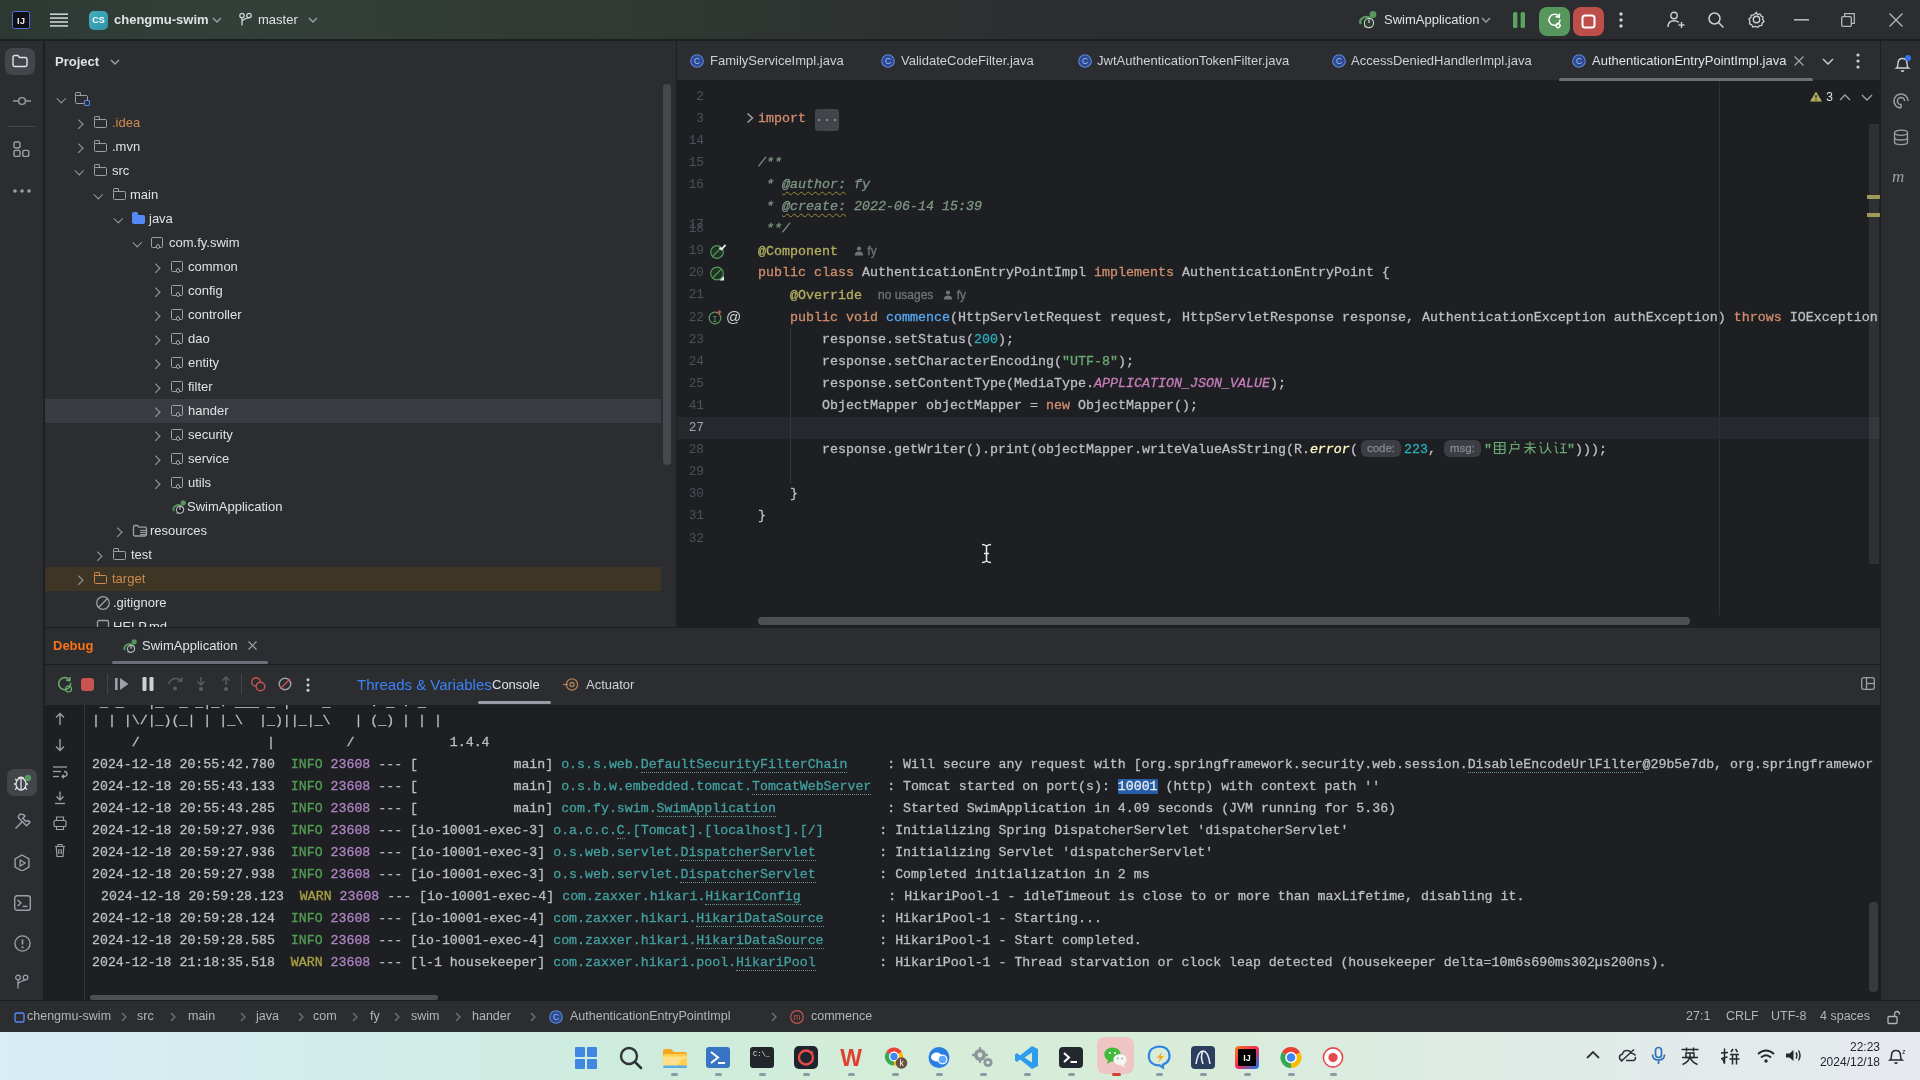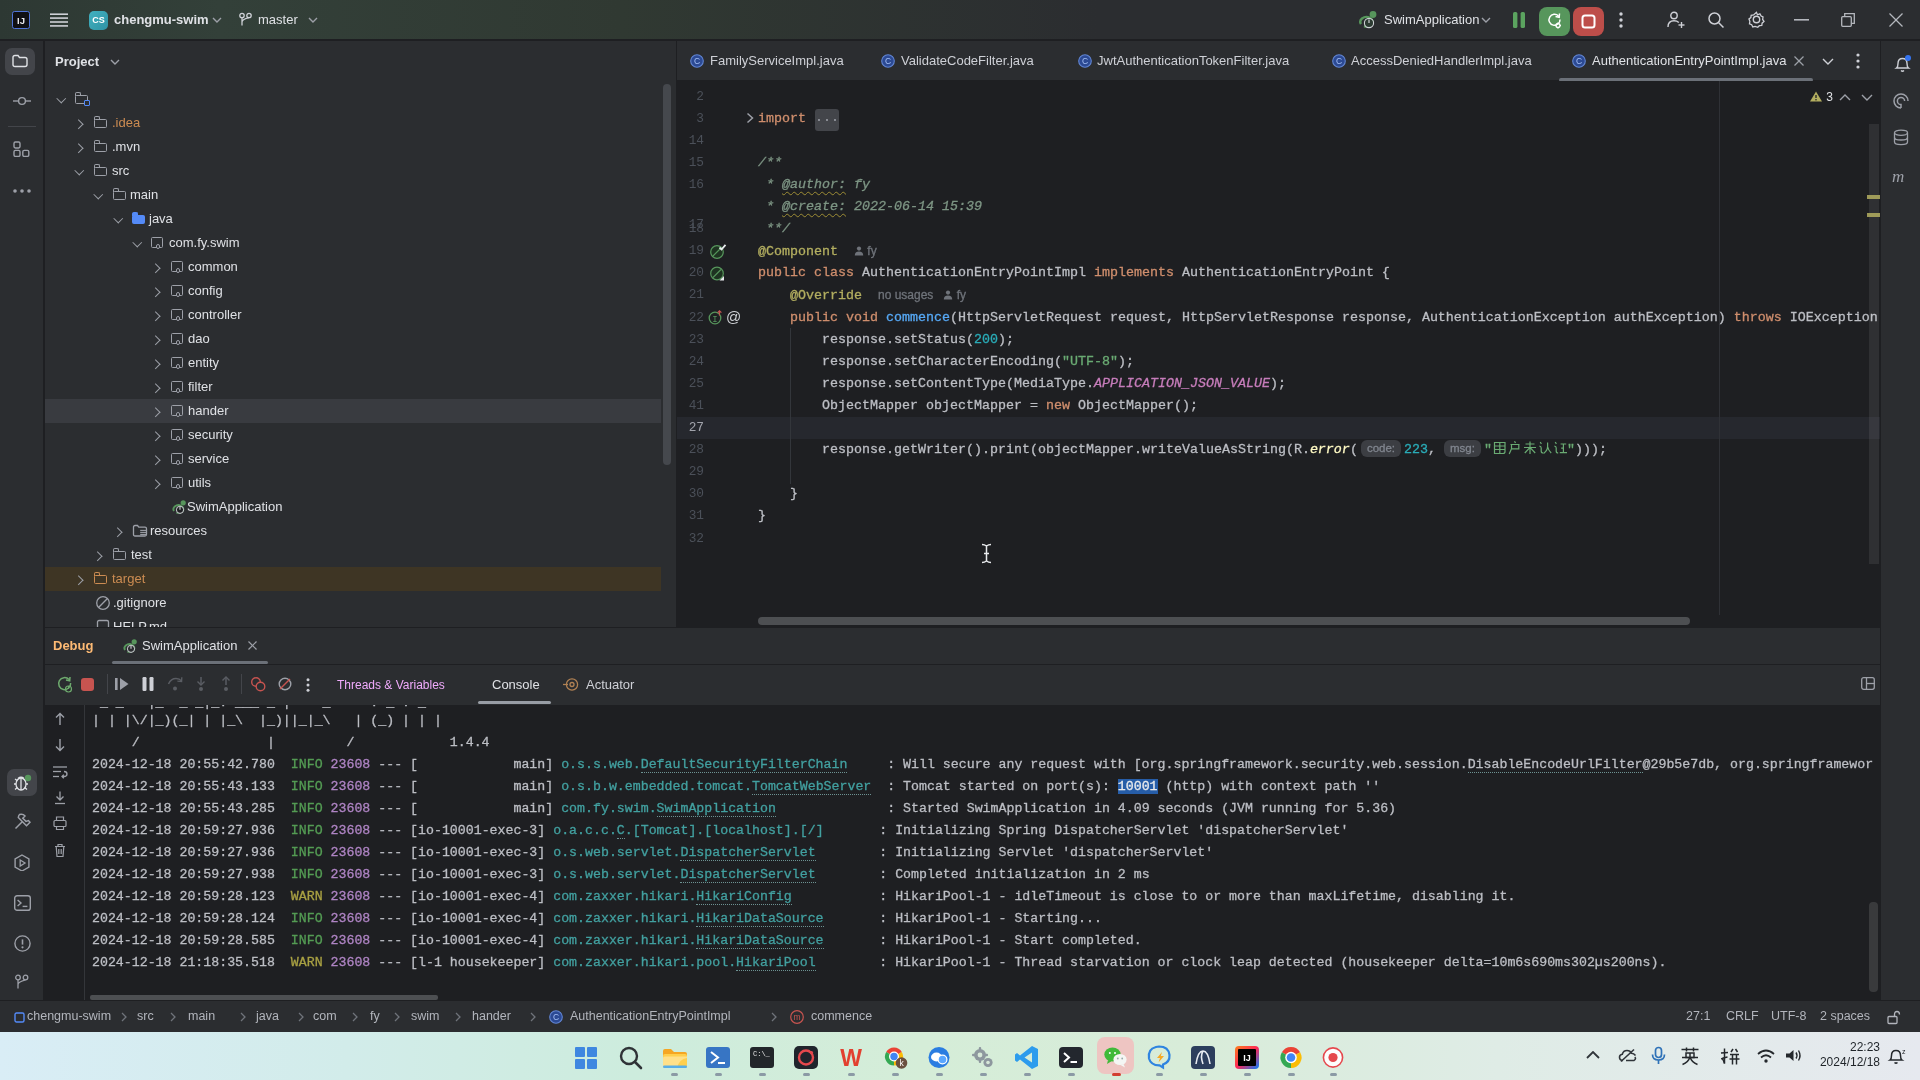--- a/index.html
+++ b/index.html
@@ -556,21 +556,21 @@
         <g fill="none" stroke="#9da0a8" stroke-width="1.3">
           <ellipse cx="8" cy="3.8" rx="6.5" ry="2.6"></ellipse>
           <path d="M1.5 3.8 L1.5 13 Q1.5 15.6 8 15.6 Q14.5 15.6 14.5 13 L14.5 3.8"></path>
           <path d="M1.5 8.4 Q1.5 11 8 11 Q14.5 11 14.5 8.4"></path>
         </g>
       </svg>
     <div class="abs" style="left:11px;top:126px;width:20px;height:20px;color:#9da0a8;font-size:17px;font-style:italic;font-family:'Liberation Serif',serif">m</div>
   </div>
 
   <div id="debug" class="abs">
-    <div class="abs" style="left:8px;top:0;height:36px;line-height:36px;font-size:13px;font-weight:bold;color:#fdba74">Debug</div>
+    <div class="abs" style="left:8px;top:0;height:36px;line-height:36px;font-size:13px;font-weight:bold;color:#f97316">Debug</div>
     <svg class="abs" style="left:77px;top:10px" width="16" height="16">
         <g fill="none">
           <path d="M3 12 Q1.4 9.6 3.8 7.4 Q7 4.9 10.2 7 Q13.4 9 11.8 12 Q9.4 14.8 5.4 13.6" stroke="#57965c" stroke-width="1.9"></path>
           <circle cx="12.2" cy="3.8" r="2.6" fill="#57965c"></circle>
           <circle cx="9" cy="10.8" r="3.6" fill="#2b2d30" stroke="#cfd2d6" stroke-width="1"></circle>
           <line x1="9" y1="8" x2="9" y2="10.8" stroke="#cfd2d6" stroke-width="1.1"></line>
         </g>
       </svg>
     <div class="abs" style="left:97px;top:0;height:36px;line-height:36px;font-size:13px;color:#dfe1e5">SwimApplication</div>
     <svg class="abs" style="left:203px;top:13px" width="9" height="9">
@@ -624,21 +624,21 @@
         <circle cx="8" cy="8" r="5.8" fill="none" stroke="#9da0a8" stroke-width="1.4"></circle>
         <line x1="3" y1="13" x2="13" y2="3" stroke="#c75450" stroke-width="1.5"></line>
       </svg>
     <svg class="abs" style="left:261px;top:50px" width="4" height="14">
         <g fill="#ced0d6">
           <circle cx="2" cy="1.8" r="1.5"></circle>
           <circle cx="2" cy="7" r="1.5"></circle>
           <circle cx="2" cy="12.2" r="1.5"></circle>
         </g>
       </svg>
-    <div class="abs" style="left:292px;top:37px;height:40px;line-height:40px;font-size:12px;color:#f0abfc">Threads &amp; Variables</div>
+    <div class="abs" style="left:312px;top:37px;height:40px;line-height:40px;font-size:15px;color:#3b82f6">Threads &amp; Variables</div>
     <div class="abs" style="left:447px;top:37px;height:40px;line-height:40px;font-size:13px;color:#dfe1e5">Console</div>
     <div class="abs" style="left:433px;top:73px;width:73px;height:3px;border-radius:1.5px;background:#989da5"></div>
     <svg class="abs" style="left:518px;top:49px" width="16" height="15">
         <circle cx="9" cy="7.5" r="5.6" fill="none" stroke="#b08153" stroke-width="1.3"></circle>
         <circle cx="9" cy="7.5" r="2" fill="none" stroke="#b08153" stroke-width="1.3"></circle>
         <line x1="0" y1="7.5" x2="5" y2="7.5" stroke="#b08153" stroke-width="1.3"></line>
       </svg>
     <div class="abs" style="left:541px;top:37px;height:40px;line-height:40px;font-size:13px;color:#ced0d6">Actuator</div>
     <svg class="abs" style="left:1816px;top:49px" width="14" height="13">
         <rect x="0.7" y="0.7" width="12.6" height="11.6" rx="2" fill="none" stroke="#9da0a8" stroke-width="1.3"></rect>
@@ -684,21 +684,21 @@
       <div class="logline" style="left:47px;top:-13px"> _ _   |_  _ _|_. ___ _ |    _     . _ . _  </div>
       <div class="logline" style="left:47px;top:5px">| | |\/|_)(_| | |_\  |_)||_|_\   | (_) | | |</div>
       <div class="logline" style="left:47px;top:27px">     /                |         /            1.4.4</div>
 
       <div class="logline" style="left:47px;top:49px">2024-12-18 20:55:42.780  <span class="lg-info">INFO</span> <span class="lg-pid">23608</span> --- [            main] <span class="lg-cls">o.s.s.web.<span class="lnk">DefaultSecurityFilterChain</span></span>     : Will secure any request with [org.springframework.security.web.session.<span class="lnk">DisableEncodeUrlFilter</span>@29b5e7db, org.springframewor</div>
       <div class="logline" style="left:47px;top:71px">2024-12-18 20:55:43.133  <span class="lg-info">INFO</span> <span class="lg-pid">23608</span> --- [            main] <span class="lg-cls">o.s.b.w.embedded.tomcat.<span class="lnk">TomcatWebServer</span></span>  : Tomcat started on port(s): <span style="background:#265da8;color:#e8eaed">10001</span> (http) with context path ''</div>
       <div class="logline" style="left:47px;top:93px">2024-12-18 20:55:43.285  <span class="lg-info">INFO</span> <span class="lg-pid">23608</span> --- [            main] <span class="lg-cls">com.fy.swim.<span class="lnk">SwimApplication</span></span>              : Started SwimApplication in 4.09 seconds (JVM running for 5.36)</div>
       <div class="logline" style="left:47px;top:115px">2024-12-18 20:59:27.936  <span class="lg-info">INFO</span> <span class="lg-pid">23608</span> --- [io-10001-exec-3] <span class="lg-cls">o.a.c.c.<span class="lnk">C</span>.[Tomcat].[localhost].[/]</span>       : Initializing Spring DispatcherServlet 'dispatcherServlet'</div>
       <div class="logline" style="left:47px;top:137px">2024-12-18 20:59:27.936  <span class="lg-info">INFO</span> <span class="lg-pid">23608</span> --- [io-10001-exec-3] <span class="lg-cls">o.s.web.servlet.<span class="lnk">DispatcherServlet</span></span>        : Initializing Servlet 'dispatcherServlet'</div>
       <div class="logline" style="left:47px;top:159px">2024-12-18 20:59:27.938  <span class="lg-info">INFO</span> <span class="lg-pid">23608</span> --- [io-10001-exec-3] <span class="lg-cls">o.s.web.servlet.<span class="lnk">DispatcherServlet</span></span>        : Completed initialization in 2 ms</div>
-      <div class="logline" style="left:47px;top:181px">2024-12-18 20:59:28.123  <span class="lg-warn">WARN</span> <span class="lg-pid">23608</span> --- [io-10001-exec-4] <span class="lg-cls">com.zaxxer.hikari.<span class="lnk">HikariConfig</span></span>           : HikariPool-1 - idleTimeout is close to or more than maxLifetime, disabling it.</div>
+      <div class="logline" style="left:56px;top:181px">2024-12-18 20:59:28.123  <span class="lg-warn">WARN</span> <span class="lg-pid">23608</span> --- [io-10001-exec-4] <span class="lg-cls">com.zaxxer.hikari.<span class="lnk">HikariConfig</span></span>           : HikariPool-1 - idleTimeout is close to or more than maxLifetime, disabling it.</div>
       <div class="logline" style="left:47px;top:203px">2024-12-18 20:59:28.124  <span class="lg-info">INFO</span> <span class="lg-pid">23608</span> --- [io-10001-exec-4] <span class="lg-cls">com.zaxxer.hikari.<span class="lnk">HikariDataSource</span></span>       : HikariPool-1 - Starting...</div>
       <div class="logline" style="left:47px;top:225px">2024-12-18 20:59:28.585  <span class="lg-info">INFO</span> <span class="lg-pid">23608</span> --- [io-10001-exec-4] <span class="lg-cls">com.zaxxer.hikari.<span class="lnk">HikariDataSource</span></span>       : HikariPool-1 - Start completed.</div>
       <div class="logline" style="left:47px;top:247px">2024-12-18 21:18:35.518  <span class="lg-warn">WARN</span> <span class="lg-pid">23608</span> --- [l-1 housekeeper] <span class="lg-cls">com.zaxxer.hikari.pool.<span class="lnk">HikariPool</span></span>        : HikariPool-1 - Thread starvation or clock leap detected (housekeeper delta=10m6s690ms302µs200ns).</div>
       <div class="abs" style="left:45px;top:290px;width:348px;height:5px;border-radius:2px;background:#4d4f52"></div>
       <div class="abs" style="left:1824px;top:197px;width:9px;height:90px;background:rgba(255,255,255,0.12);border-radius:4px"></div>
     </div>
   </div>
 
   <div id="status" class="abs">
     <svg class="abs" style="left:14px;top:11px" width="11" height="11">
@@ -745,21 +745,21 @@
         <path d="M1 1 L5 5 L1 9"></path>
       </svg>
     <svg class="abs" style="left:790px;top:9px" width="14" height="14">
         <circle cx="7" cy="7" r="6.3" fill="none" stroke="#c75450" stroke-width="1.2"></circle>
         <text x="7" y="10.2" font-size="8.5" fill="#c75450" text-anchor="middle" font-family="Liberation Sans">m</text>
       </svg>
     <span class="abs sbt" style="left:811px">commence</span>
     <span class="abs sbt" style="left:1686px">27:1</span>
     <span class="abs sbt" style="left:1726px">CRLF</span>
     <span class="abs sbt" style="left:1771px">UTF-8</span>
-    <span class="abs sbt" style="left:1820px">2 spaces</span>
+    <span class="abs sbt" style="left:1820px">4 spaces</span>
     <svg class="abs" style="left:1886px;top:9px" width="15" height="15">
         <g fill="none" stroke="#b2b5bc" stroke-width="1.3">
           <rect x="2" y="6.5" width="9" height="7" rx="1"></rect>
           <path d="M8.5 6.5 L8.5 4.5 Q8.5 1.5 11 1.5 Q13.5 1.5 13.5 4.5"></path>
         </g>
       </svg>
   </div>
 
   <div id="taskbar" class="abs">
 

